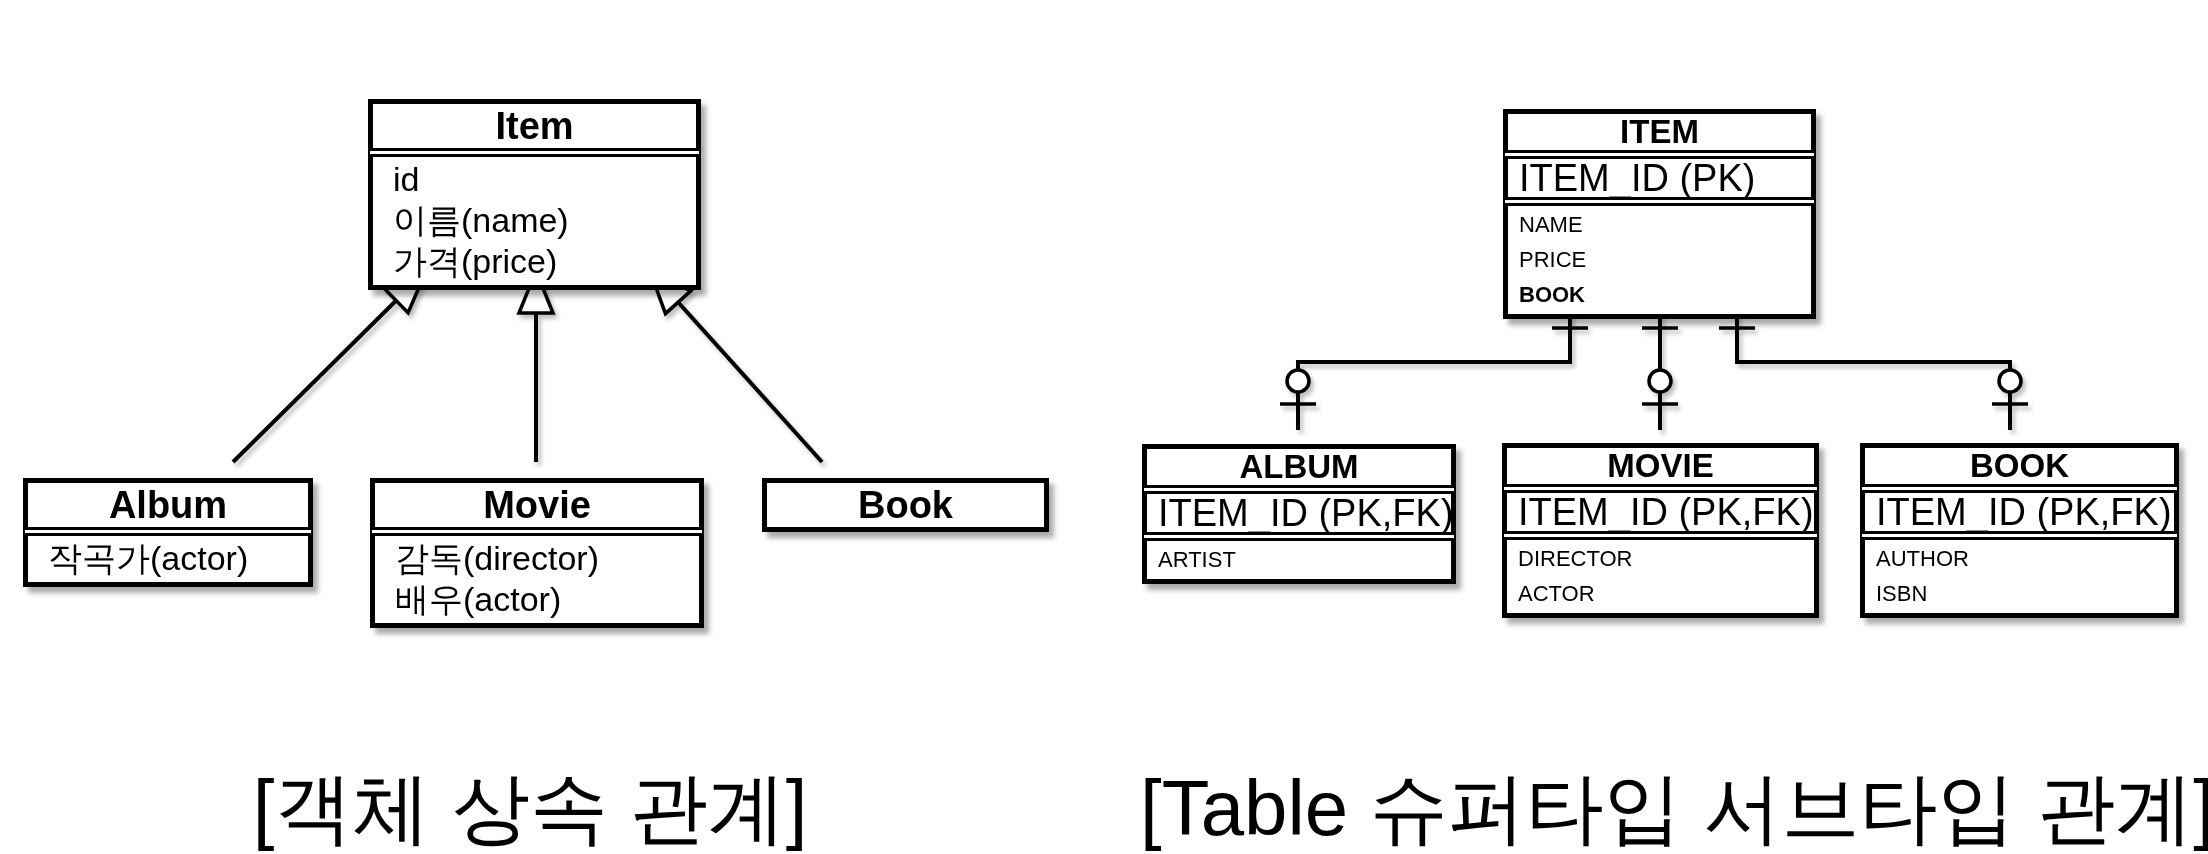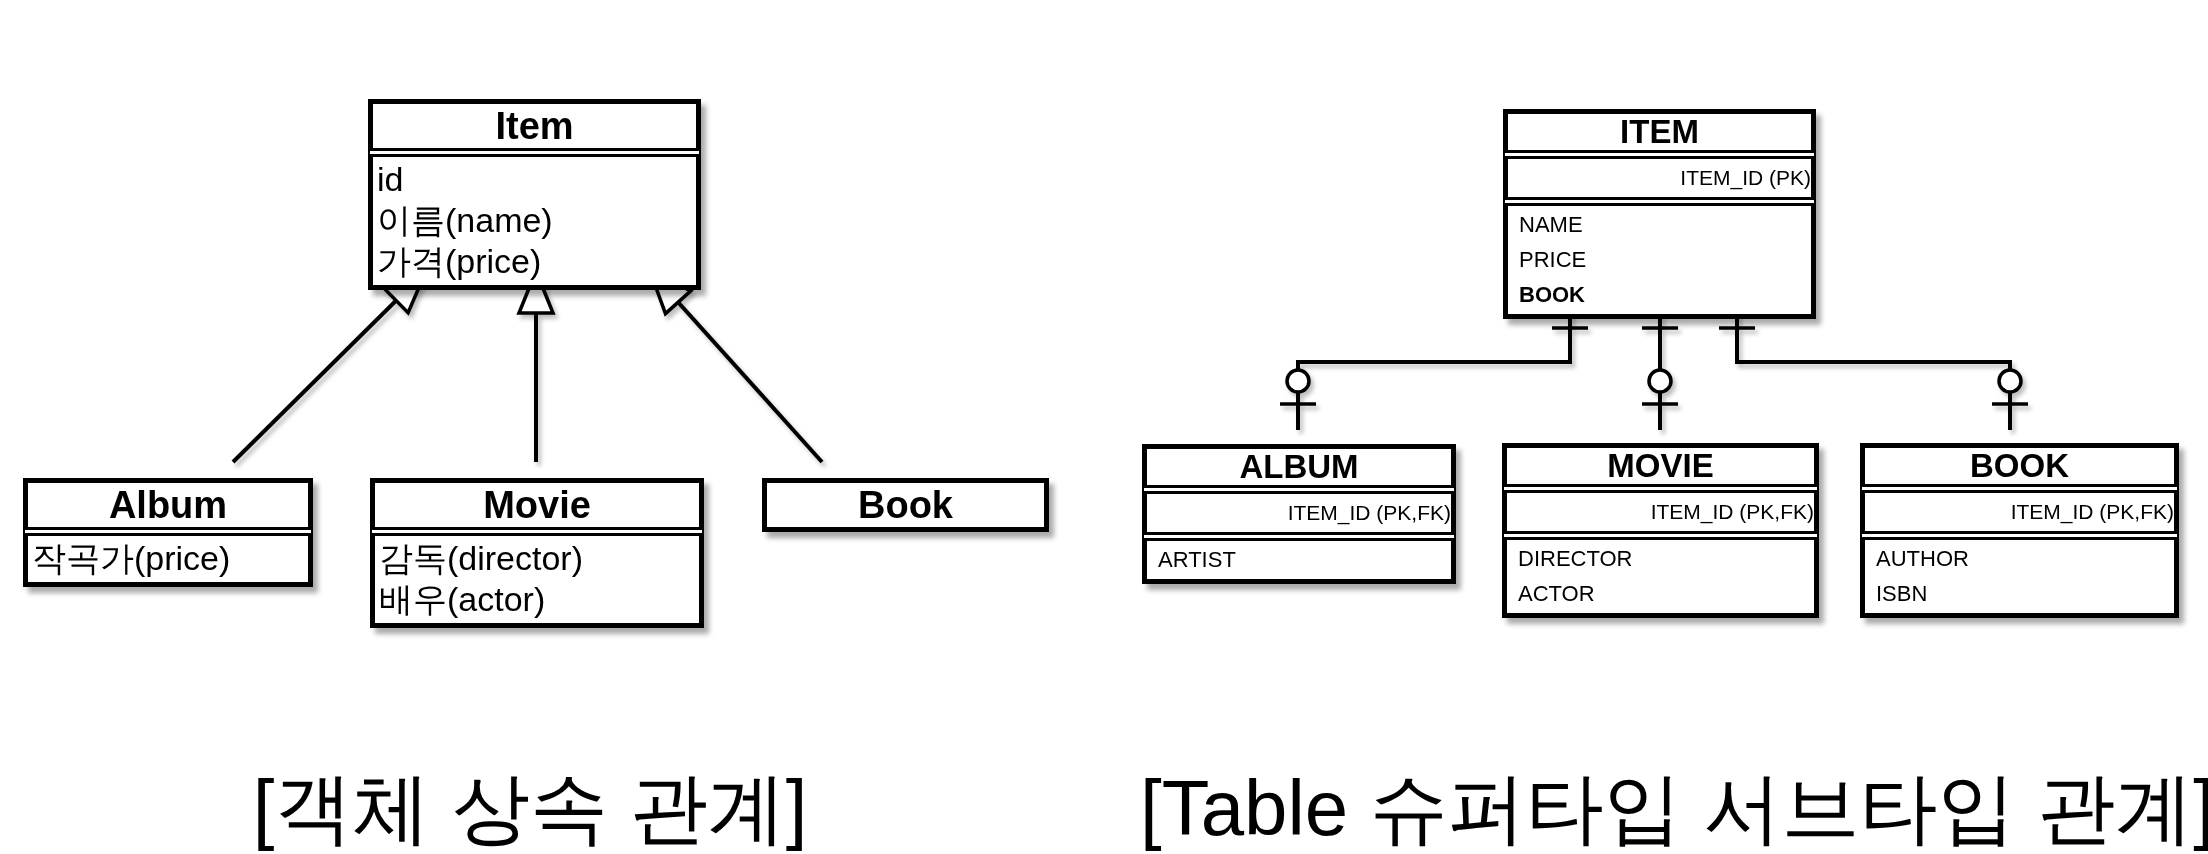--- a/index.html
+++ b/index.html
@@ -12,30 +12,30 @@
 
   
   .box {
     position:absolute; box-sizing:border-box;
     background:#ffffff; border:2px solid #000;
     box-shadow:5px 6px 5px rgba(0,0,0,0.33);
     display:flex; flex-direction:column; row-gap:3px;margin-top:16px;
   }
   .comp { border:3px solid #000; background:#ffffff; overflow:hidden; }
   .hdr  { font-weight:bold; text-align:center; white-space:nowrap; }
-  .row  { padding-left:4px; white-space:nowrap; }
+  .row  { padding-left:20px; white-space:nowrap; }
 
   
   .uml .hdr { font-size:38px; line-height:44px; height:44px; }
   .uml .row { font-size:34px; line-height:41px; }
   .uml .body { padding-top:2px; padding-bottom:3px; }
 
   
   .ert .hdr { font-size:33px; line-height:36px; height:36px; }
-  .ert .pk  { font-size:21px; line-height:38px; height:38px; padding-left:11px; white-space:nowrap;text-align:right; }
+  .ert .pk  { font-size:38px; line-height:38px; height:38px; padding-left:11px; white-space:nowrap; }
   .ert .row { font-size:22px; line-height:35px; padding-left:11px; }
   .ert .body { padding-top:1px; padding-bottom:2px; }
   .bold { font-weight:bold; }
 
   .caption {
     position:absolute; font-size:78px; line-height:96px;
     text-align:center; white-space:nowrap;margin-top:36px;
   }
 </style>
 </head>
@@ -85,21 +85,21 @@
     <div class="comp body">
       <div class="row">id</div>
       <div class="row">이름(name)</div>
       <div class="row">가격(price)</div>
     </div>
   </div>
 
   <div class="box uml" style="left:23px; top:462px; width:290px;">
     <div class="comp hdr">Album</div>
     <div class="comp body">
-      <div class="row">작곡가(price)</div>
+      <div class="row">작곡가(actor)</div>
     </div>
   </div>
 
   <div class="box uml" style="left:370px; top:462px; width:334px;">
     <div class="comp hdr">Movie</div>
     <div class="comp body">
       <div class="row">감독(director)</div>
       <div class="row">배우(actor)</div>
     </div>
   </div>

